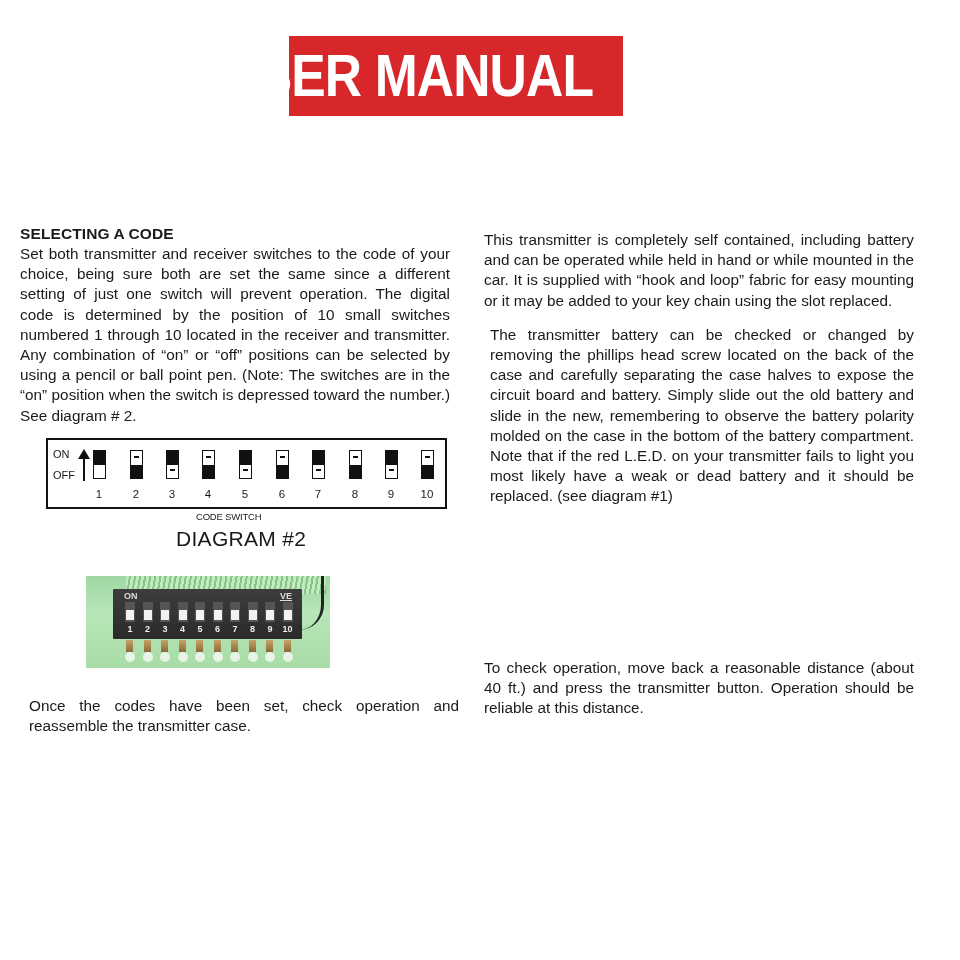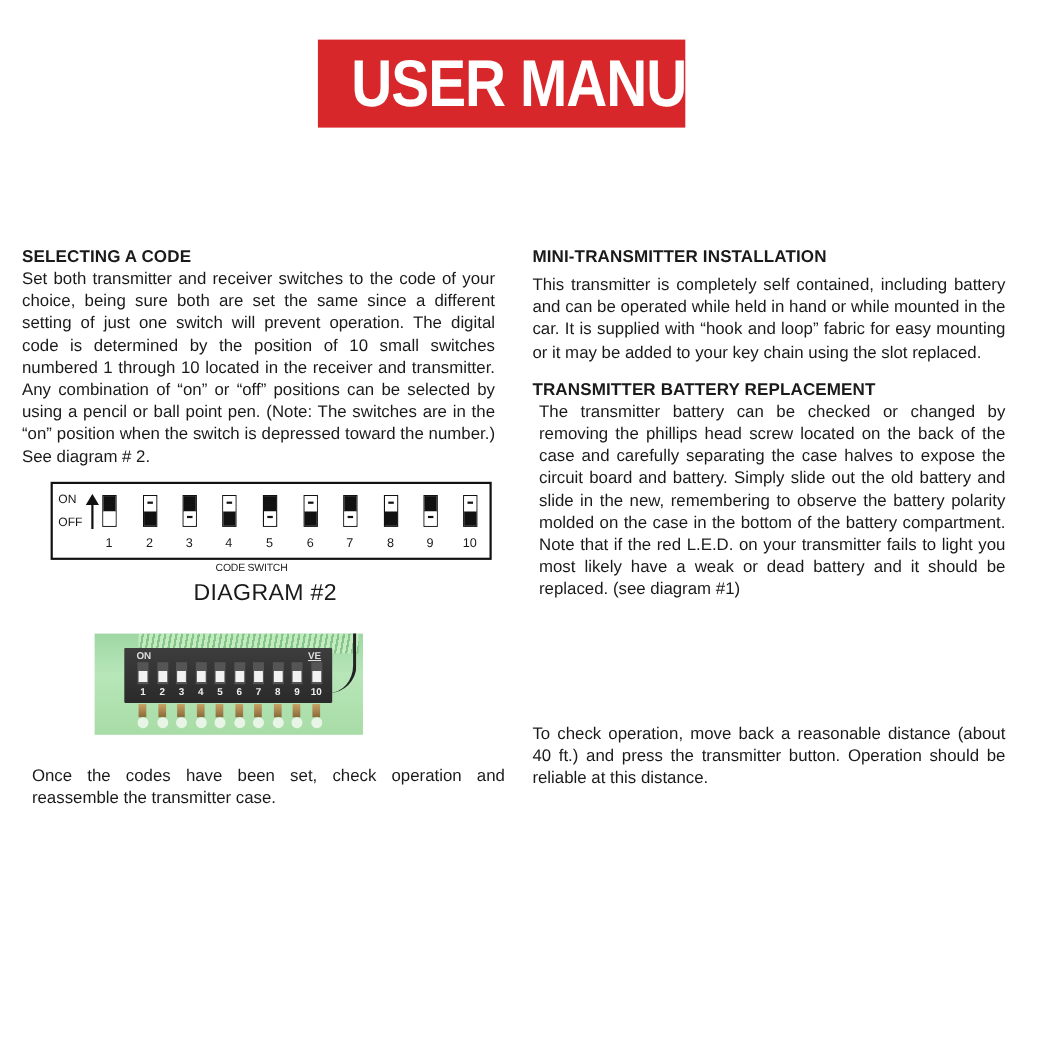--- a/index.html
+++ b/index.html
@@ -1,20 +1,20 @@
 <!DOCTYPE html>
 <html><head>
 <meta charset="utf-8">
 <style>
   html, body { margin:0; padding:0; background:#ffffff; }
   body { width:960px; height:960px; position:relative; overflow:hidden;
          font-family:"Liberation Sans", sans-serif; color:#1a1a1a; }
 
   .banner { position:absolute; left:289px; top:36px; width:334px; height:80px;
-            background:#d8272b; display:flex; align-items:center; justify-content:flex-start; }
+            background:#d8272b; display:flex; align-items:center; justify-content:flex-end; }
   .banner span { color:#fff; font-family:"Liberation Sans", sans-serif; font-weight:bold;
                  font-size:60px; letter-spacing:-1px; transform:scaleX(0.86); transform-origin:center;
                  white-space:nowrap; line-height:1; }
 
   .col { position:absolute;margin-top:16px; }
   .col-left { left:20px; top:208px; width:430px; }
   .col-right { left:484px; top:208px; width:430px; }
 
   h2 { margin:0; font-size:15.5px; font-weight:bold; line-height:20px; letter-spacing:0.1px; }
   p.body { margin:0; font-size:15.3px; line-height:20.2px; text-align:justify; text-align-last:left; }
@@ -192,24 +192,22 @@
       <div class="pad" style="left: 196.5px;"></div>
     </div>
 </div>
 
 <div class="sec-once">
   <p class="body">Once the codes have been set, check operation and reassemble the transmitter case.</p>
 </div>
 
 <div class="col col-right">
   <div>
-    <h2>MINI-TRANSMITTER INSTALLATION</h2>
     <p class="body" style="margin-top:6px">This transmitter is completely self contained, including battery and can be operated while held in hand or while mounted in the car. It is supplied with “hook and loop” fabric for easy mounting or it may be added to your key chain using the slot replaced.</p>
   </div>
   <div class="sec-batt">
-    <h2>TRANSMITTER BATTERY REPLACEMENT</h2>
     <p class="body sec-batt-body">The transmitter battery can be checked or changed by removing the phillips head screw located on the back of the case and carefully separating the case halves to expose the circuit board and battery. Simply slide out the old battery and slide in the new, remembering to observe the battery polarity molded on the case in the bottom of the battery compartment. Note that if the red L.E.D. on your transmitter fails to light you most likely have a weak or dead battery and it should be replaced. (see diagram #1)</p>
   </div>
 </div>
 
 <div class="sec-op">
   <p class="body">To check operation, move back a reasonable distance (about 40 ft.) and press the transmitter button. Operation should be reliable at this distance.</p>
 </div>
 
 </body></html>

